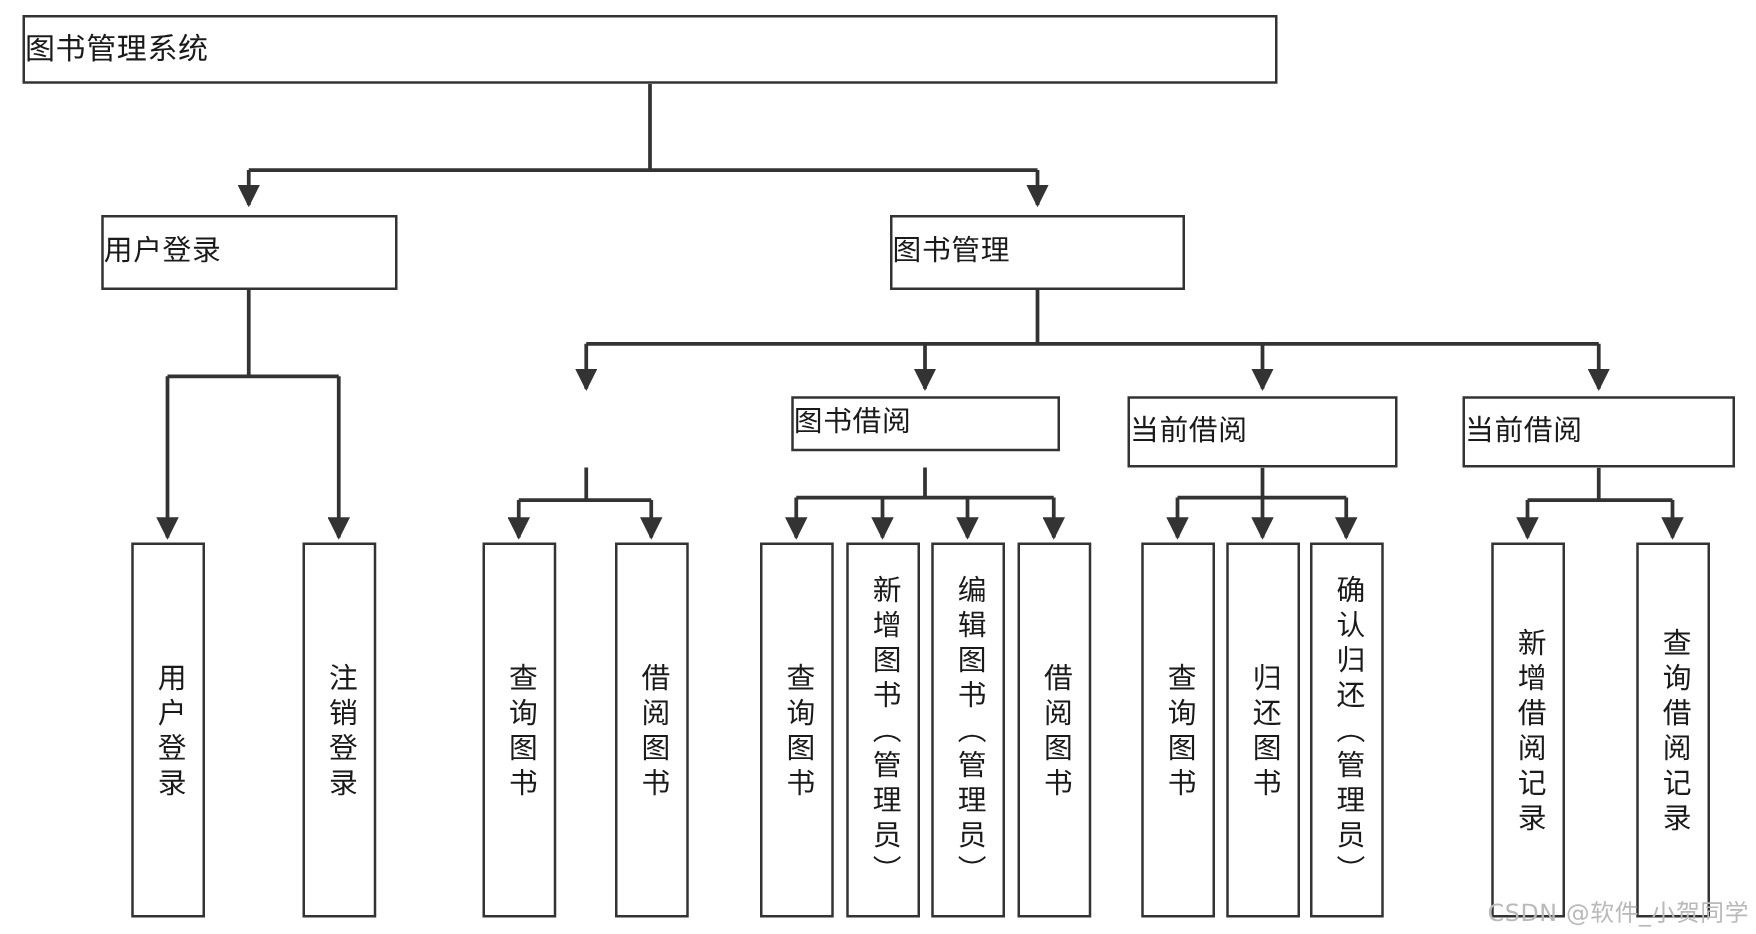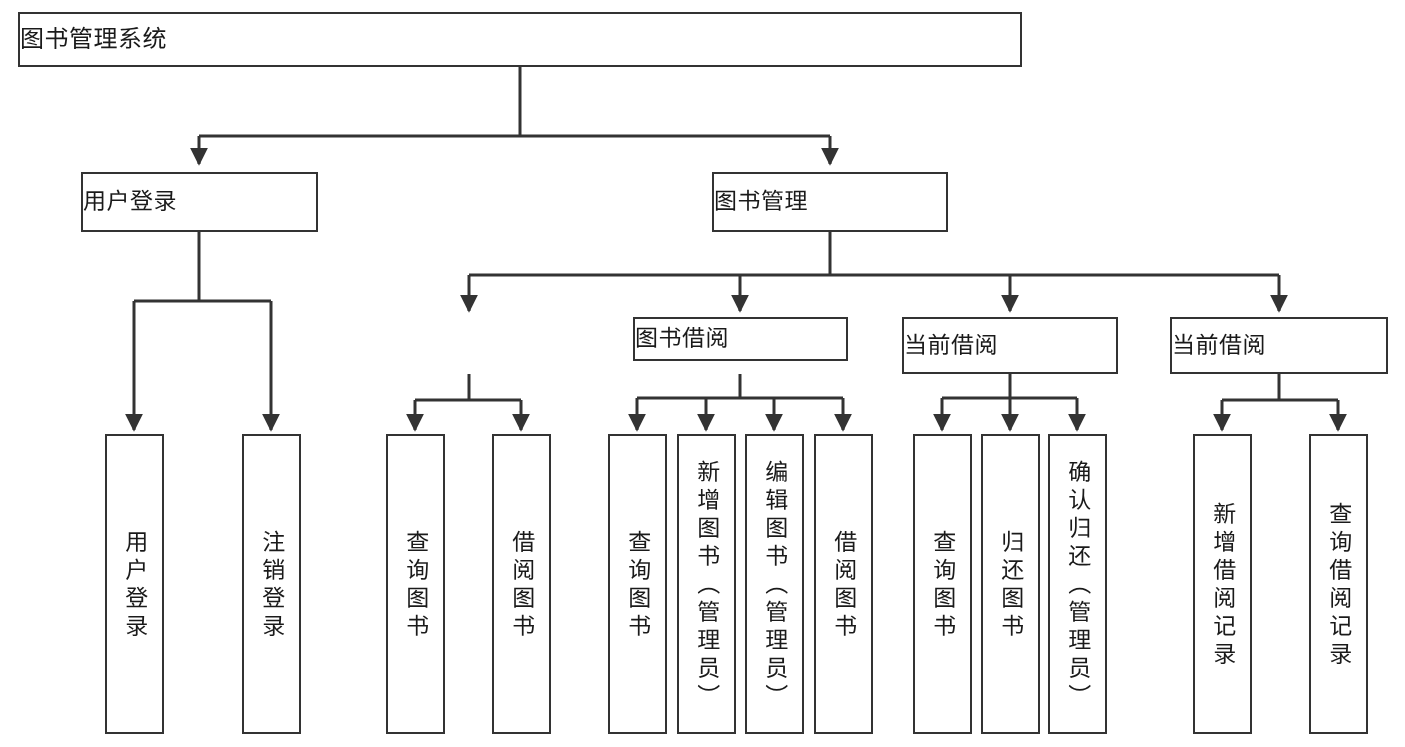--- a/index.html
+++ b/index.html
@@ -200,14 +200,15 @@
   </div>
 
   <div class="node vert" style="left:1193px; top:434px; width:59px; height:300px;">
     <span class="node-label">新增借阅记录</span>
   </div>
 
   <div class="node vert" style="left:1309px; top:434px; width:59px; height:300px;">
     <span class="node-label">查询借阅记录</span>
   </div>
 
+  <div class="watermark" style="left:1190px; top:715px;">CSDN @软件_小贺同学</div>
 
 </div>
 
 </body></html>

